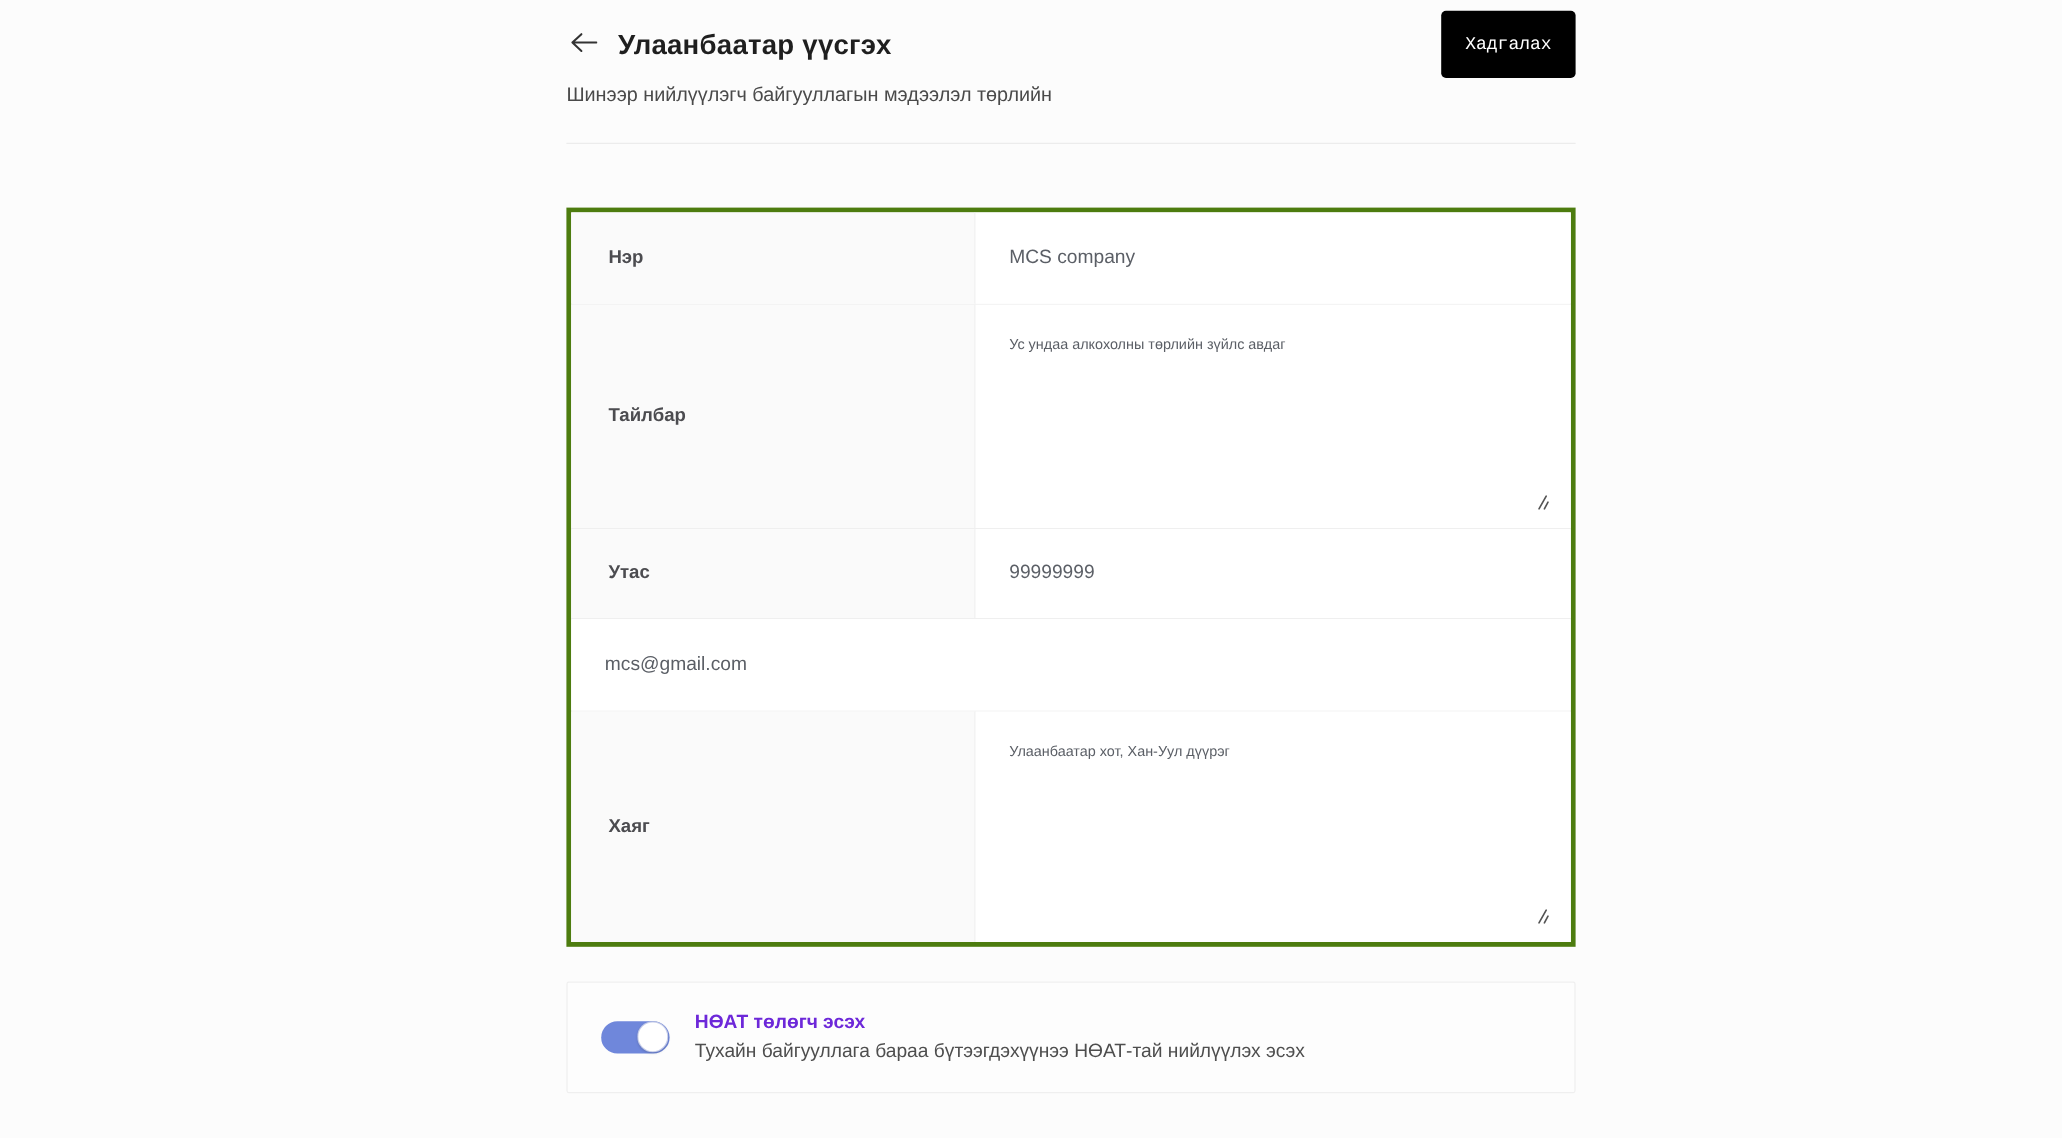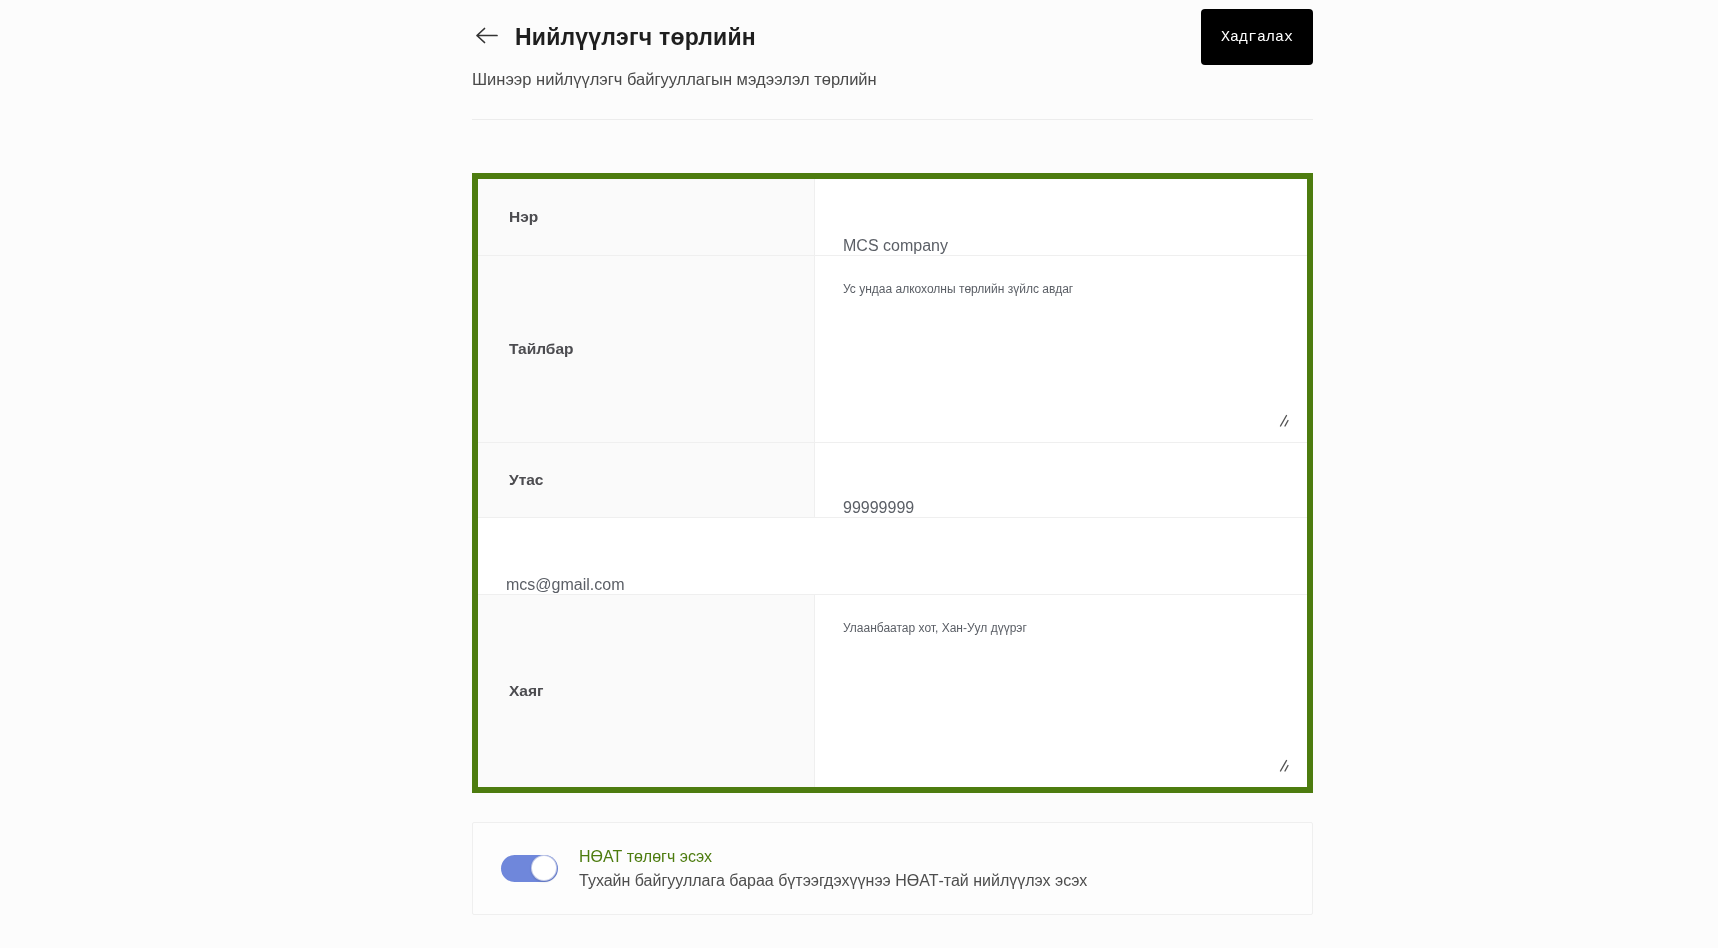--- a/index.html
+++ b/index.html
@@ -55,21 +55,21 @@
   .header-divider {
     margin-top: 30px;
     border: none;
     border-top: 1px solid #ececec;
     height: 0;
   }
 
   
   .form-table {
     margin-top: 53px;
-    border: 6px solid #4d7c0f;
+    border: 4px solid #4d7c0f;
     background: #ffffff;
   }
   .form-row {
     display: flex;
     border-bottom: 1px solid #efefef;
   }
   .form-row:last-child { border-bottom: none; }
   .h-sm1 { height: 77px; }
   .h-lg1 { height: 187px; }
   .h-sm2 { height: 75px; }
@@ -86,21 +86,21 @@
   }
   .field-label {
     font-size: 15.5px;
     font-weight: 600;
     color: #4c4c50;
   }
   .value-cell {
     flex: 1;
     position: relative;
     display: flex;
-    align-items: flex-end;
+    align-items: center;
     background: #ffffff;
   }
   .field-input {
     width: 100%;
     border: none;
     outline: none;
     background: transparent;
     font-family: inherit;
     font-size: 16px;
     color: #5b5f66;
@@ -154,43 +154,43 @@
     background: #ffffff;
     border: 1px solid rgba(90,110,190,0.35);
     border-radius: 50%;
     box-shadow: 0 1px 2px rgba(0,0,0,0.15);
     transition: left .15s;
   }
   .toggle.on .knob { left: 30px; }
   .vat-text { margin-left: 21px; }
   .vat-title {
     font-size: 16px;
-    font-weight: 400;
-    color: #4d7c0f;
+    font-weight: 700;
+    color: #6d28d9;
   }
   .vat-desc {
     margin-top: 6px;
     font-size: 16px;
     color: #4e4e4e;
   }
 </style>
 </head>
 <body>
 
 <div class="content">
 
   <div class="header-row">
     <button class="back-btn">
       <span>
         <svg width="23" height="17" viewBox="0 0 23 17">
           <path d="M22 8.5 H2 M9.5 1.5 L2 8.5 L9.5 15.5" stroke="#333333" stroke-width="1.7" fill="none" stroke-linecap="round" stroke-linejoin="round"></path>
         </svg>
       </span>
     </button>
-    <h1 class="page-title">Нийлүүлэгч төрлийн</h1>
+    <h1 class="page-title">Улаанбаатар үүсгэх</h1>
     <div class="header-spacer"></div>
     <button class="save-btn">Хадгалах</button>
   </div>
   <p class="page-subtitle">Шинээр нийлүүлэгч байгууллагын мэдээлэл төрлийн</p>
   <hr class="header-divider">
 
   <div class="form-table">
 
     <div class="form-row h-sm1">
       <div class="label-cell">

